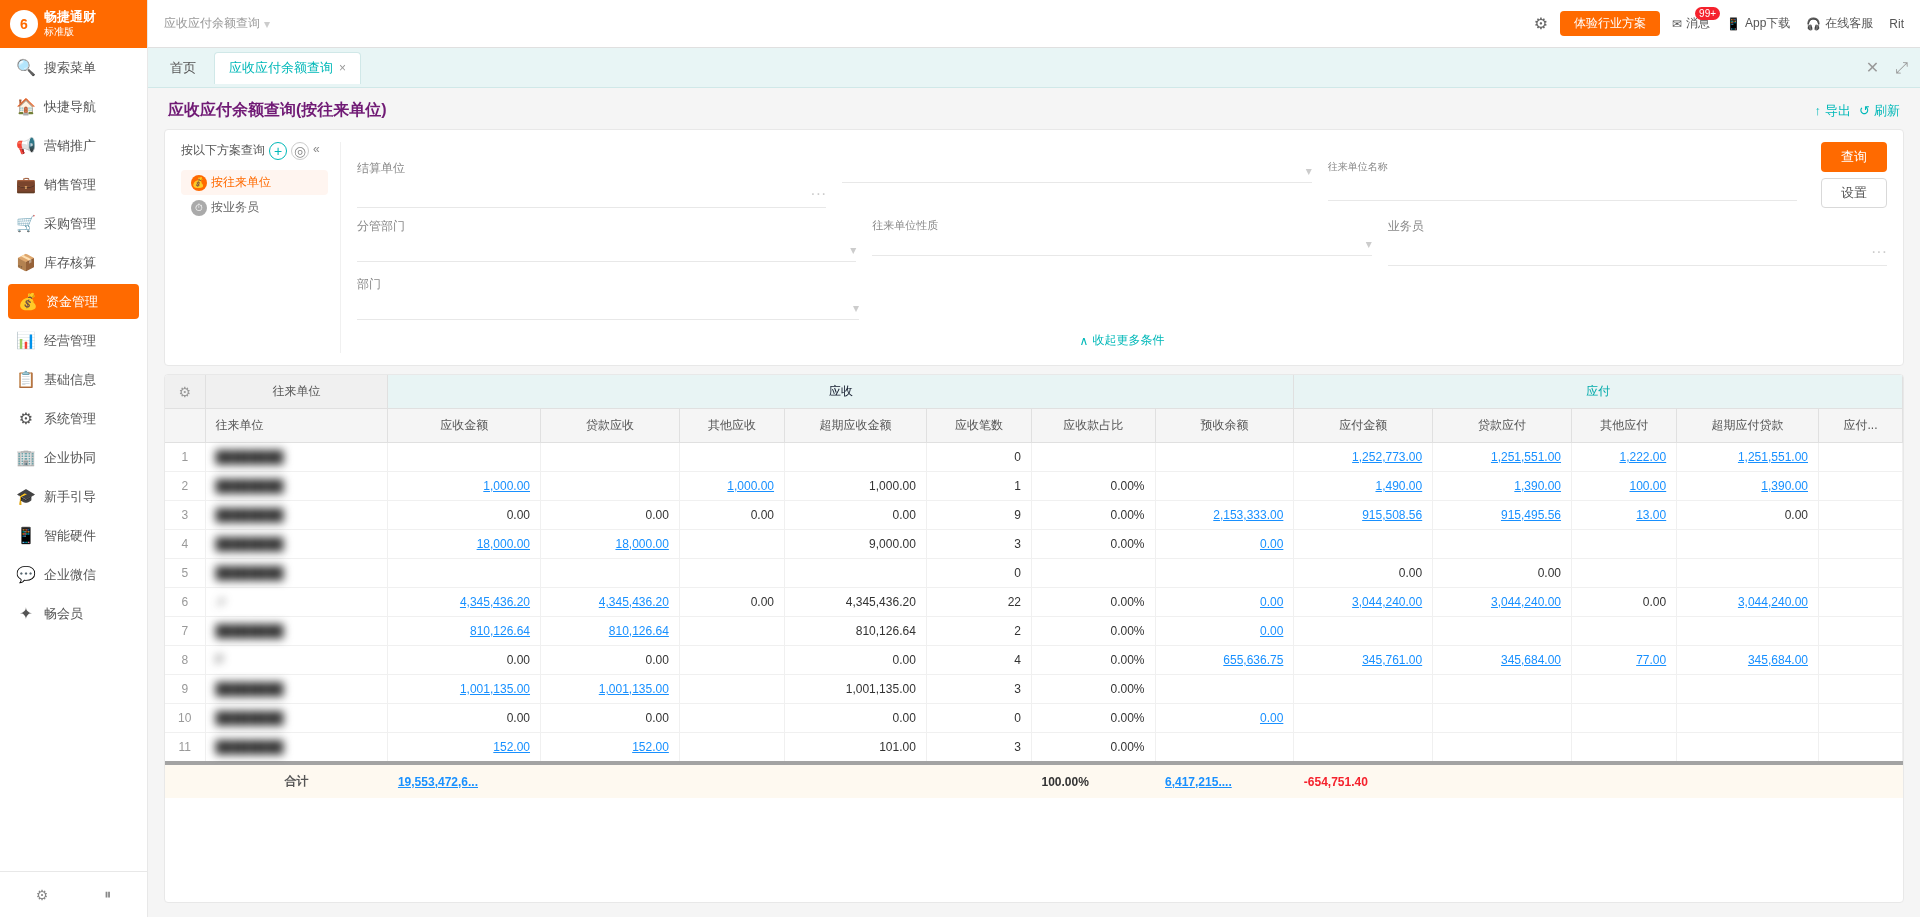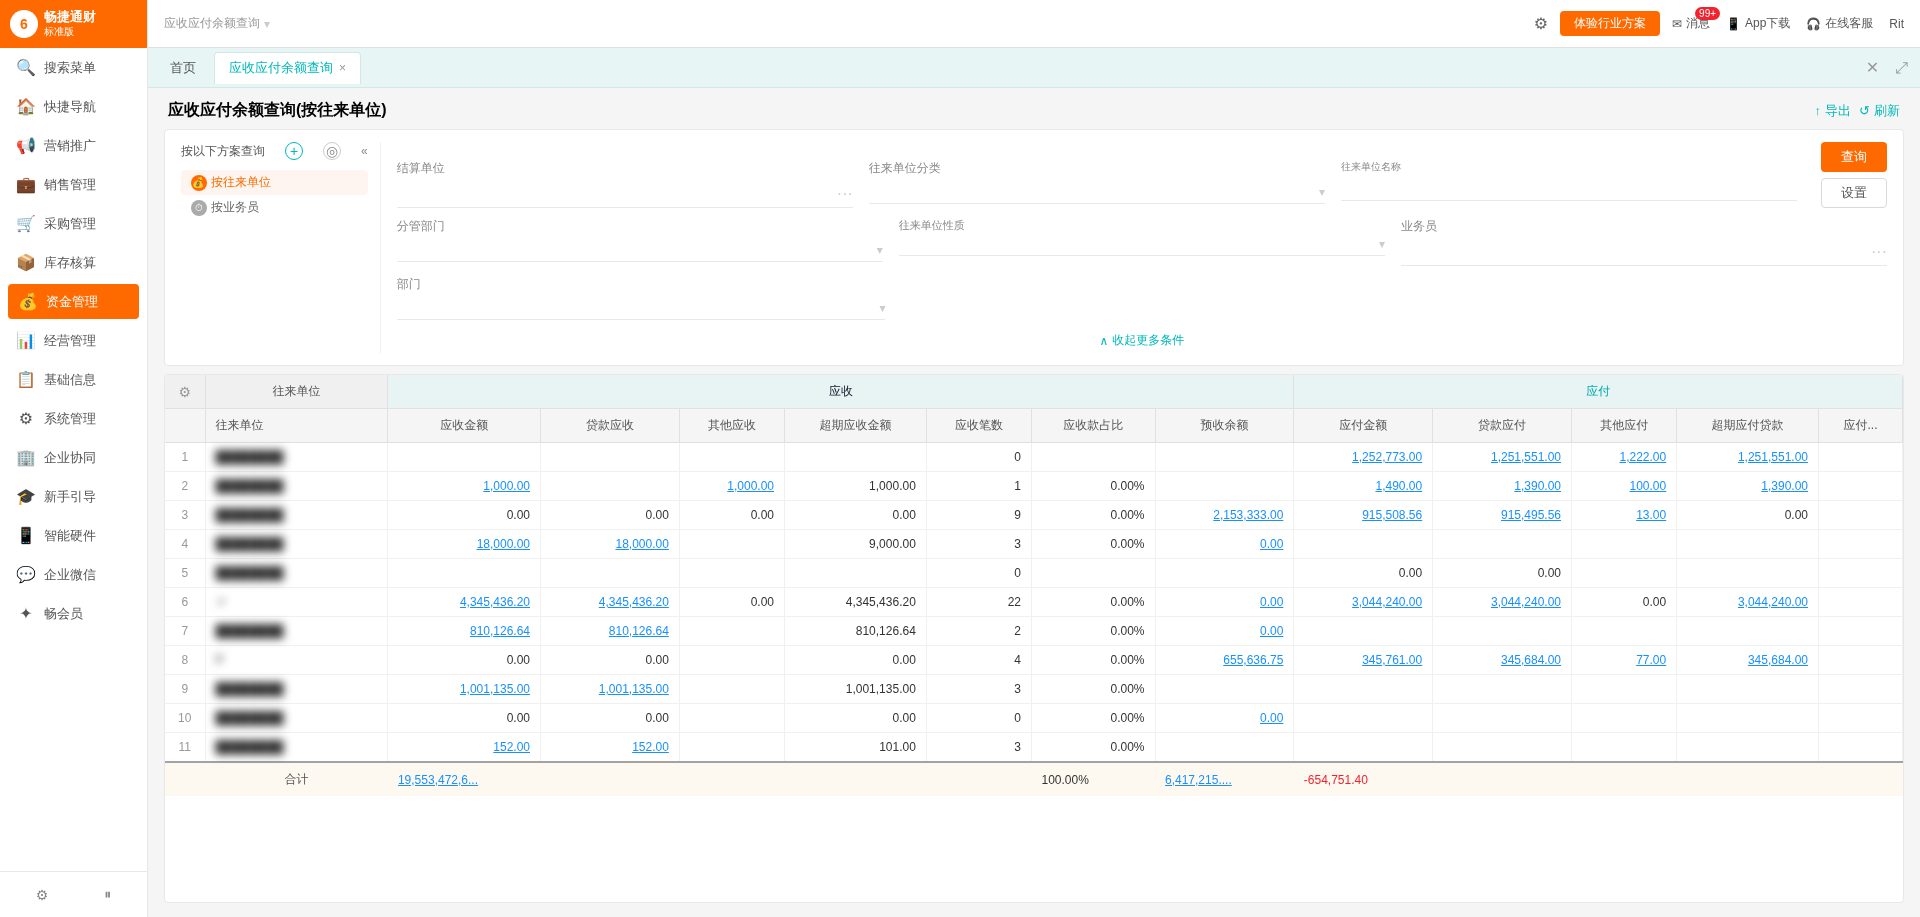--- a/index.html
+++ b/index.html
@@ -65,30 +65,30 @@
     .tabbar-btn { color: #999; font-size: 16px; cursor: pointer; padding: 4px; }
 
     
     .main {
       position: fixed; left: 148px; right: 0; top: 88px; bottom: 0;
       overflow: hidden; background: #f5f5f5;
     }
     .page-header {
       background: #f5f5f5; padding: 12px 20px 8px; display: flex; align-items: center; justify-content: space-between;
     }
-    .page-title { font-size: 16px; font-weight: bold; color: #000000; }
+    .page-title { font-size: 16px; font-weight: bold; color: #701a75; }
     .page-actions { display: flex; gap: 8px; align-items: center; }
     .page-action-btn { display: flex; align-items: center; gap: 4px; color: #00b8b8; font-size: 13px; cursor: pointer; }
 
     
     .filter-area {
       background: #fff; margin: 0 16px; border-radius: 4px; padding: 12px 16px;
       border: 1px solid #e8e8e8;
     }
-    .filter-label-section { display: flex; align-items: center; gap: 20px; margin-bottom: 10px; }
+    .filter-label-section { display: flex; gap: 4px; margin-bottom: 10px; }
     .filter-label { color: #555; font-size: 12px; white-space: nowrap; }
     .filter-add-btn { color: #00b8b8; cursor: pointer; font-size: 14px; border: 1px solid #00b8b8; border-radius: 50%; width: 18px; height: 18px; display: flex; align-items: center; justify-content: center; }
     .filter-set-btn { color: #888; cursor: pointer; font-size: 14px; border: 1px solid #ccc; border-radius: 50%; width: 18px; height: 18px; display: flex; align-items: center; justify-content: center; }
     .filter-collapse-btn { color: #888; cursor: pointer; font-size: 12px; }
     .filter-scheme-item {
       display: flex; align-items: center; gap: 4px; padding: 4px 10px;
       border-radius: 4px; cursor: pointer; font-size: 12px;
     }
     .filter-scheme-item.active { background: #fff5f0; color: #ff6a00; }
     .filter-scheme-icon { width: 16px; height: 16px; border-radius: 50%; background: #ff6a00; display: flex; align-items: center; justify-content: center; color: #fff; font-size: 10px; }
@@ -125,21 +125,21 @@
       white-space: nowrap; font-weight: 500; color: #555;
     }
     thead tr.group-header th { background: #f0f0f0; }
     tbody tr td {
       padding: 7px 10px; text-align: right; border-bottom: 1px solid #f0f0f0;
       border-right: 1px solid #f0f0f0; white-space: nowrap; color: #333;
     }
     tbody tr td:first-child { text-align: center; color: #999; }
     tbody tr td:nth-child(2) { text-align: left; color: #333; }
     .link-val { color: #1890ff; text-decoration: underline; cursor: pointer; }
-    .tfoot-row td { background: #fef9f0; font-weight: normal; padding: 8px 10px; border-top: 2px solid #a3a3a3; }
+    .tfoot-row td { background: #fef9f0; font-weight: bold; padding: 8px 10px; border-top: 4px solid #a3a3a3; }
     .tfoot-row td:first-child, .tfoot-row td:nth-child(2) { text-align: center; color: #555; }
     .table-settings-icon { color: #999; font-size: 14px; cursor: pointer; }
     .blurred { filter: blur(4px); user-select: none; color: #ccc; }
   </style>
 </head>
 <body>
 
 <div class="sidebar">
   <div class="sidebar-logo">
     <div class="sidebar-logo-icon">
@@ -305,21 +305,20 @@
 
           <div style="display:flex; gap:16px; flex:1;">
             <div style="flex:1;">
               <div style="color:#888; font-size:12px; margin-bottom:4px;">结算单位</div>
               <div class="filter-field">
                 <input type="text" style="">
                 <span class="filter-field-dots">···</span>
               </div>
             </div>
             <div style="flex:1;">
-              <div style="color:#888; font-size:12px; margin-bottom:4px;">往来单位分类</div>
               <div class="filter-field">
                 <input type="text" style="">
                 <span class="filter-field-chevron">▾</span>
               </div>
             </div>
             <div style="flex:1;">
               <div style="color:#888; font-size:10px; margin-bottom:4px;">往来单位名称</div>
               <div class="filter-field">
                 <input type="text" style="">
               </div>

